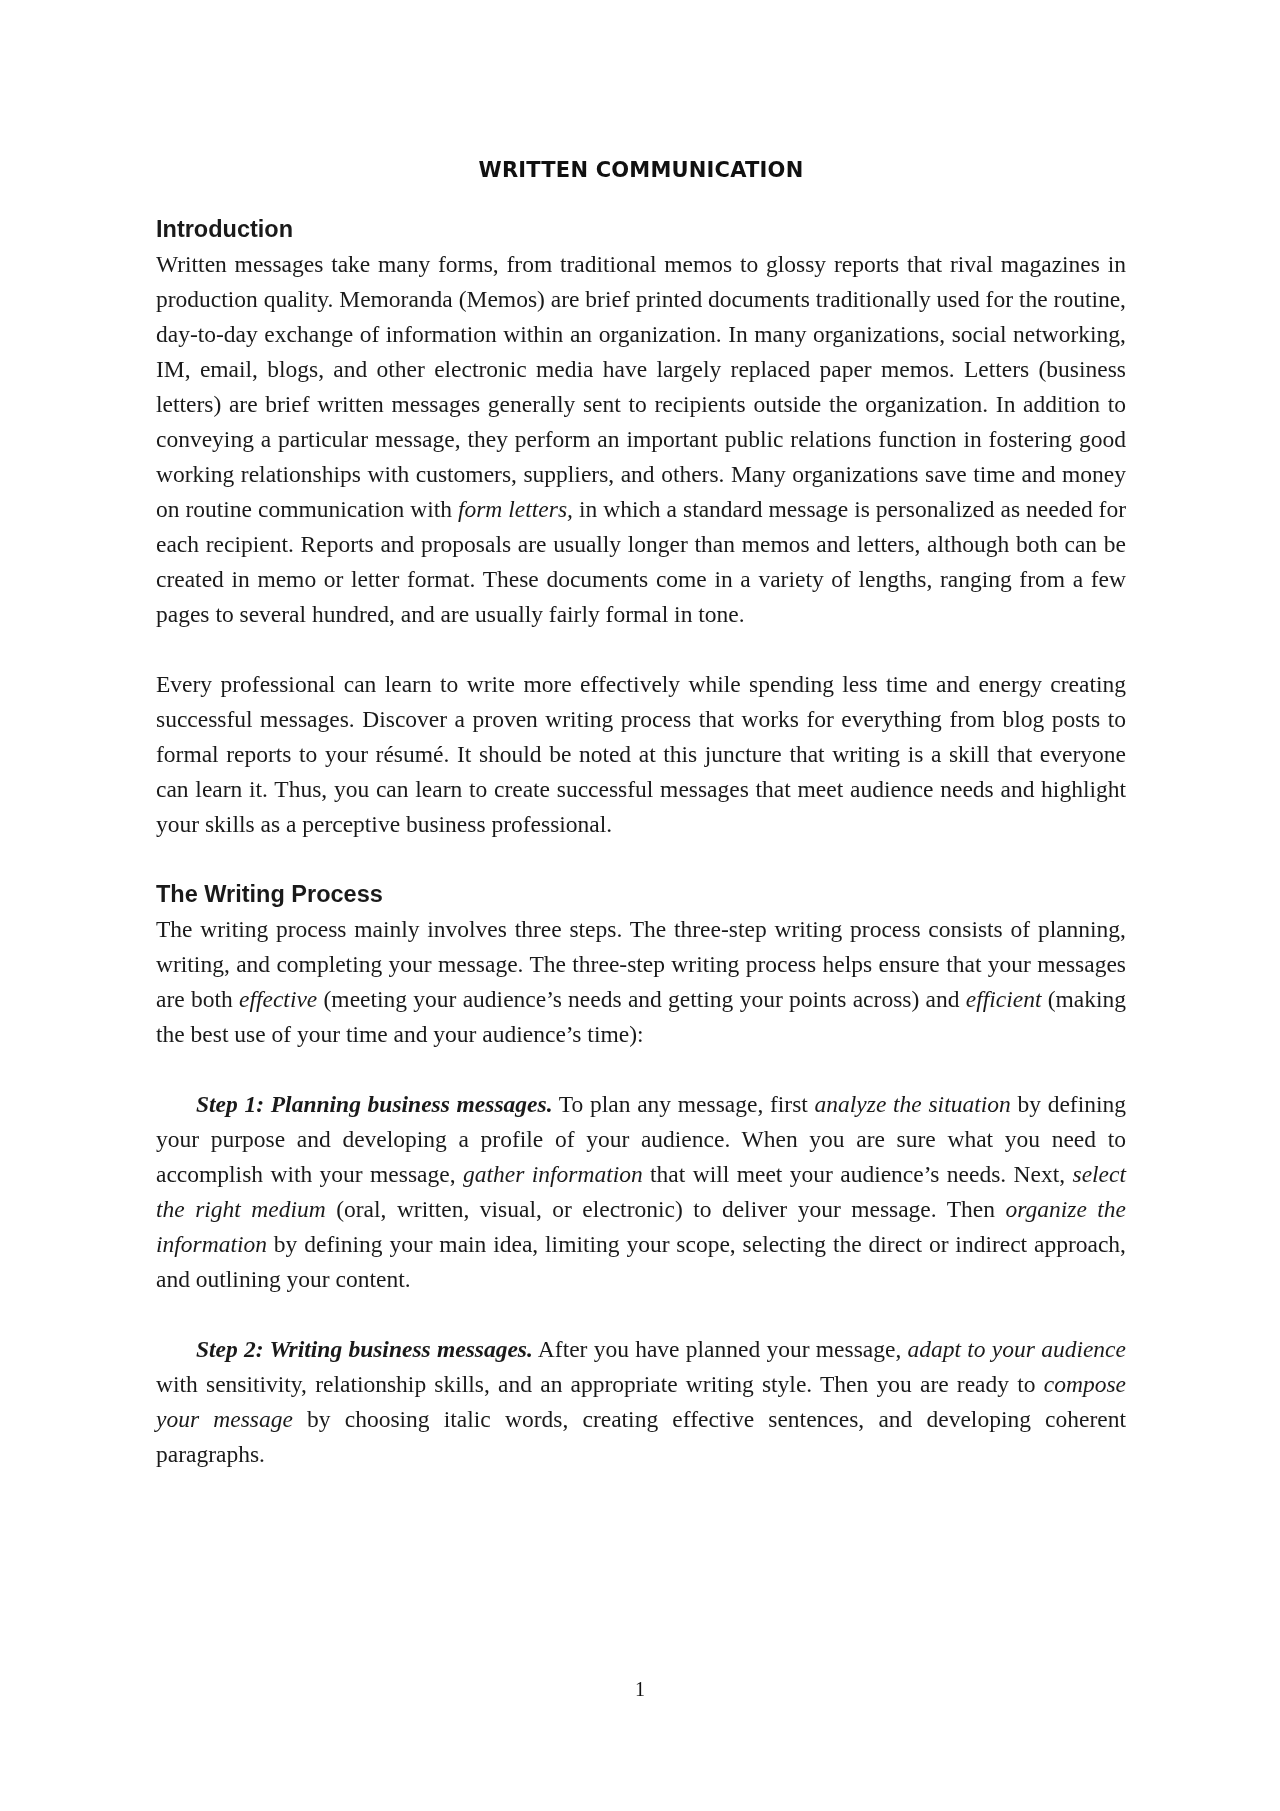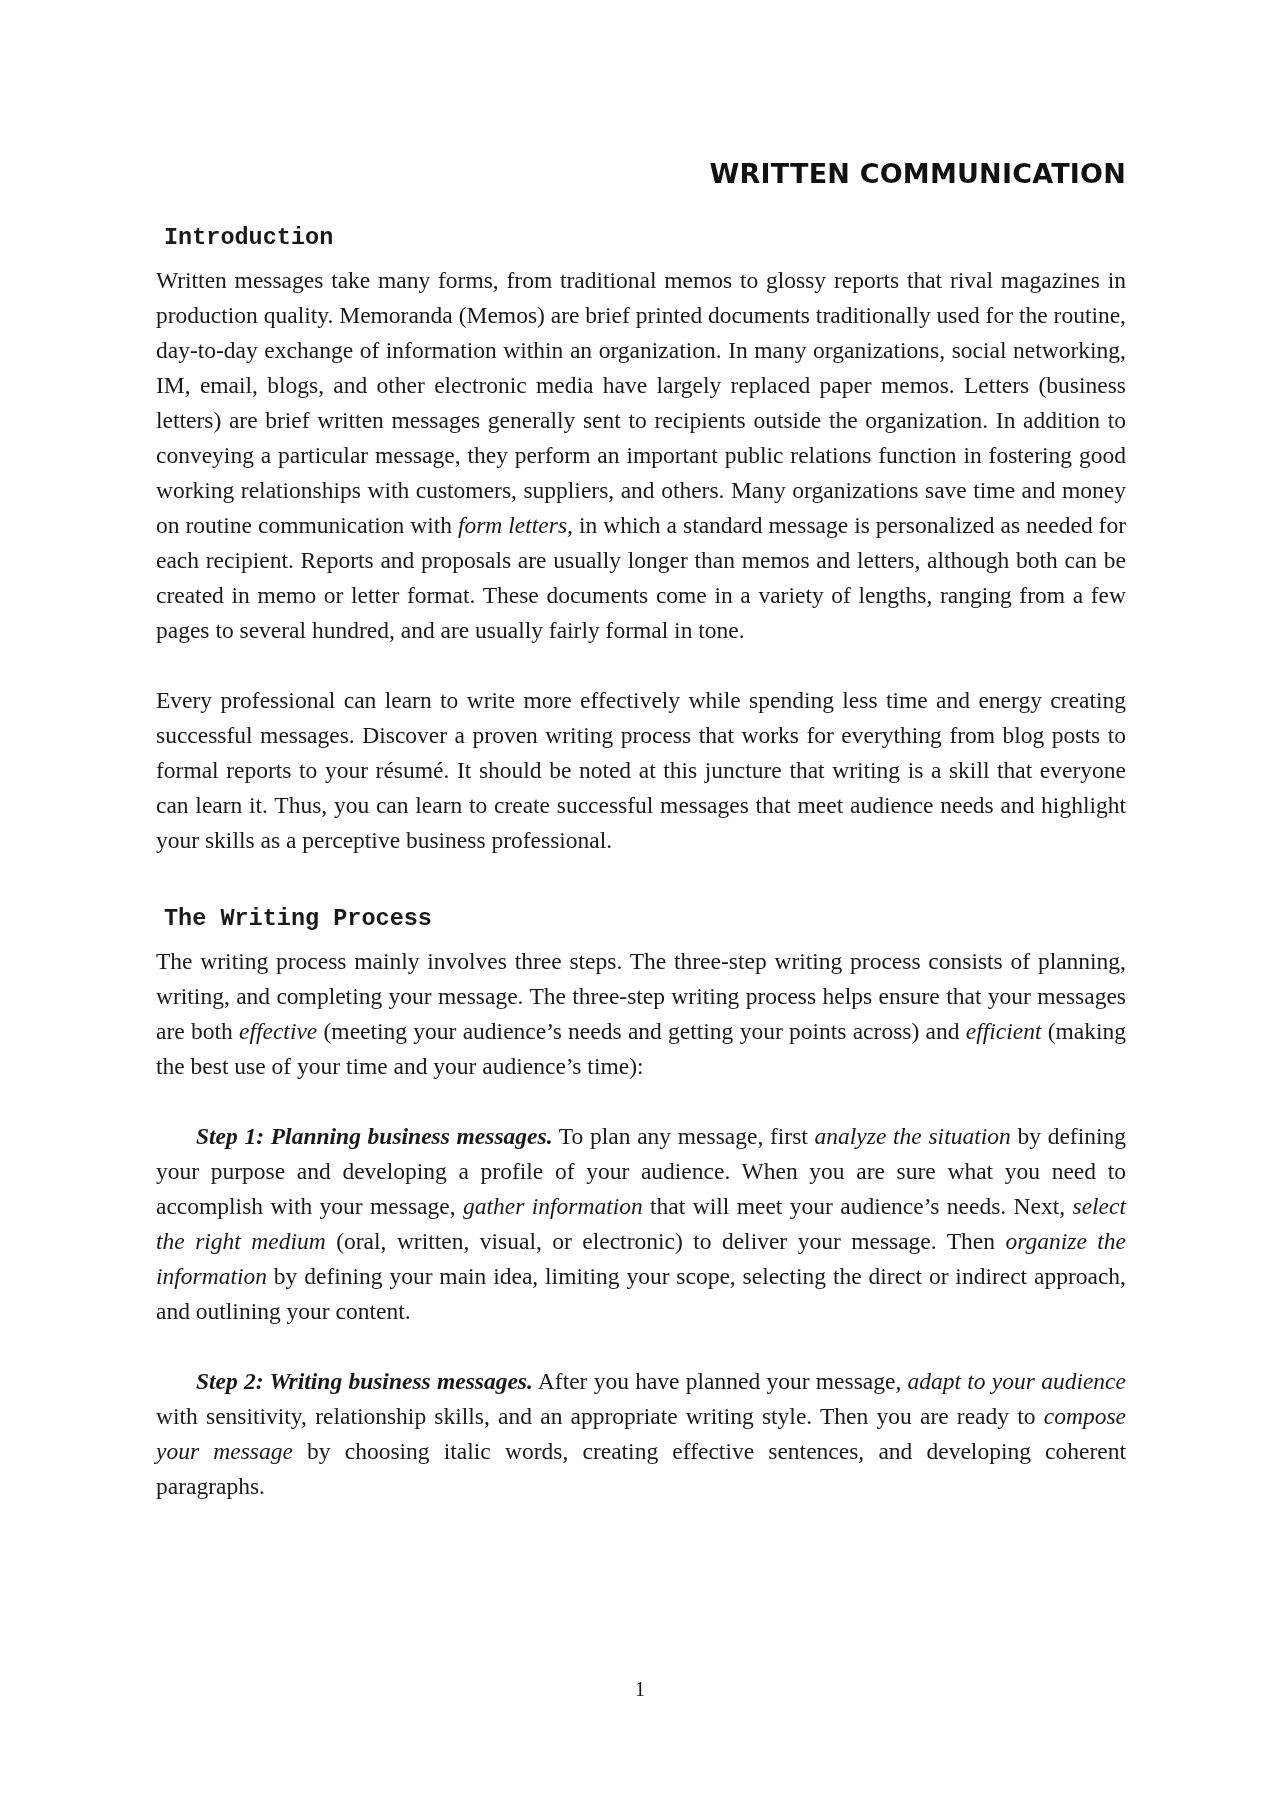--- a/index.html
+++ b/index.html
@@ -1,33 +1,33 @@
 <!DOCTYPE html>
 <html><head>
 <meta charset="utf-8">
 <style>
   html, body { margin: 0; padding: 0; background: #ffffff; }
   body { width: 1280px; height: 1811px; position: relative; overflow: hidden; }
   .page {
     position: absolute; left: 0; top: 0; width: 1280px; height: 1811px; background: #fff;
   }
   .title {
-    position: absolute; top: 158px; left: 0; width: 1280px; text-align: right;
-    font-family: "DejaVu Sans", sans-serif; font-weight: bold; font-size: 27px;
+    position: absolute; top: 158px; left: 0; width: 1280px; text-align: center;
+    font-family: "DejaVu Sans", sans-serif; font-weight: bold; font-size: 21px;
     letter-spacing: 0.2px; color: #111; margin-left: 156px; width: 970px;
   }
   .content {
     position: absolute; left: 156px; top: 212px; width: 970px;
     font-family: "Liberation Serif", serif; font-size: 23.5px; line-height: 35px; color: #1a1a1a;
   }
   .content p { margin: 0; text-align: justify; }
   .content .gap { height: 35px; }
   .content h2 {
-    margin: 8px; font-size: 23.5px; line-height: 35px; font-weight: bold;
-    font-family: Liberation Mono, monospace;
+    margin: 0; font-size: 23.5px; line-height: 35px; font-weight: bold;
+    font-family: Liberation Sans, sans-serif;
   }
   .content em { font-style: italic; }
   .content .step-label { font-weight: bold; font-style: italic; margin-left: 40px; }
   .page-number {
     position: absolute; top: 1678px; left: 0; width: 1280px; text-align: center;
     font-family: "Liberation Serif", serif; font-size: 20px; color: #111;
     margin-left: 0;
   }
 </style>
 </head>

